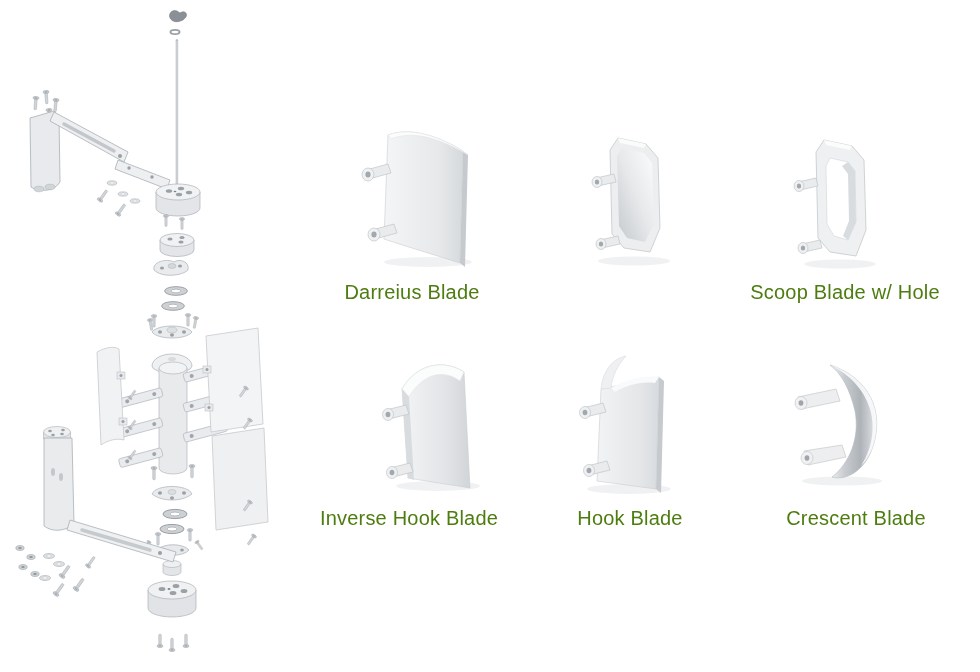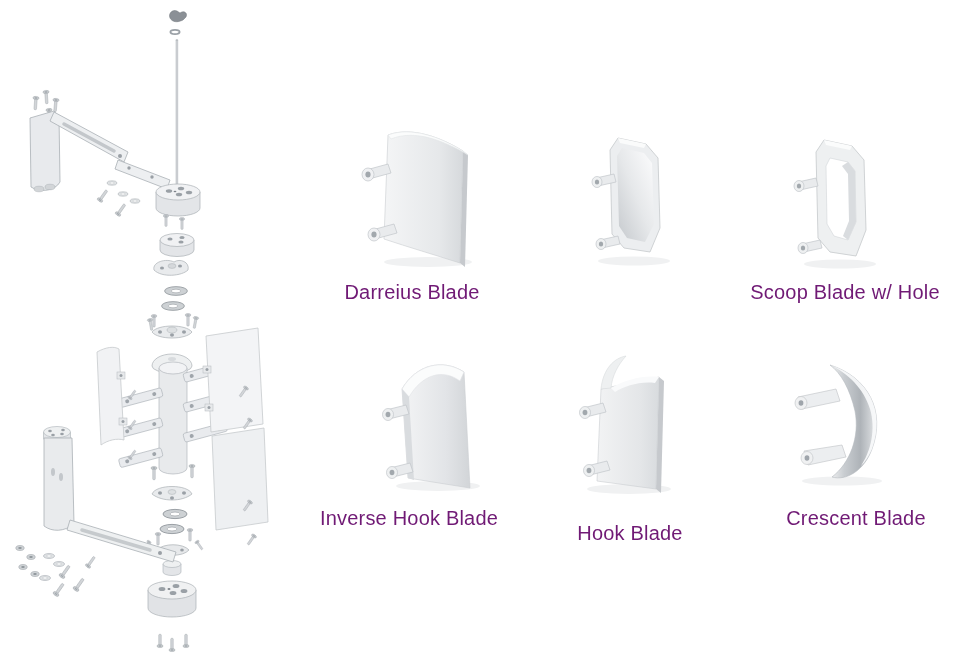--- a/index.html
+++ b/index.html
@@ -1,20 +1,20 @@
 <!DOCTYPE html>
 <html><head>
 <meta charset="utf-8">
 <style>
   html,body{margin:0;padding:0;background:#ffffff;}
   .figure{position:relative;width:980px;height:672px;background:#ffffff;overflow:hidden;
           font-family:"Liberation Sans",sans-serif;}
   .assembly{position:absolute;left:0;top:0;}
   .blade{position:absolute;}
-  .label{position:absolute;width:280px;text-align:center;font-size:20px;color:#701a75;
+  .label{position:absolute;width:280px;text-align:center;font-size:20px;color:#4d7c0f;
          letter-spacing:0.2px;}
 </style>
 </head>
 <body>
 
 <div class="figure">
 
   <svg class="assembly" width="295" height="672" viewBox="0 0 295 672">
     <defs>
       <g id="sc">
@@ -369,16 +369,16 @@
       <ellipse cx="35" cy="101" rx="6" ry="6.5" fill="#f0f1f2" stroke="#c5c9cc" stroke-width="0.7"></ellipse>
       <ellipse cx="35" cy="101" rx="2.4" ry="2.8" fill="#9fa5ab"></ellipse>
     </g>
     <path d="M58,8 C96,20 114,54 100,92 C92,114 74,124 60,120 C78,106 88,80 83,54 C78,32 69,16 58,8 Z" fill="url(#g-cre)" stroke="#b6bbc0" stroke-width="0.6"></path>
     <path d="M58,8 C96,20 114,54 100,92 C97,99 93,105 89,109 C99,94 104,72 98,52 C92,32 76,16 58,8 Z" fill="#fafbfc" opacity="0.9"></path>
   </svg>
 
   <div class="label" style="left:272px;top:281px">Darreius Blade</div>
   <div class="label" style="left:705px;top:281px">Scoop Blade w/ Hole</div>
   <div class="label" style="left:269px;top:507px">Inverse Hook Blade</div>
-  <div class="label" style="left:490px;top:522px">Hook Blade</div>
+  <div class="label" style="left:490px;top:507px">Hook Blade</div>
   <div class="label" style="left:716px;top:507px">Crescent Blade</div>
 
 </div>
 
 </body></html>

